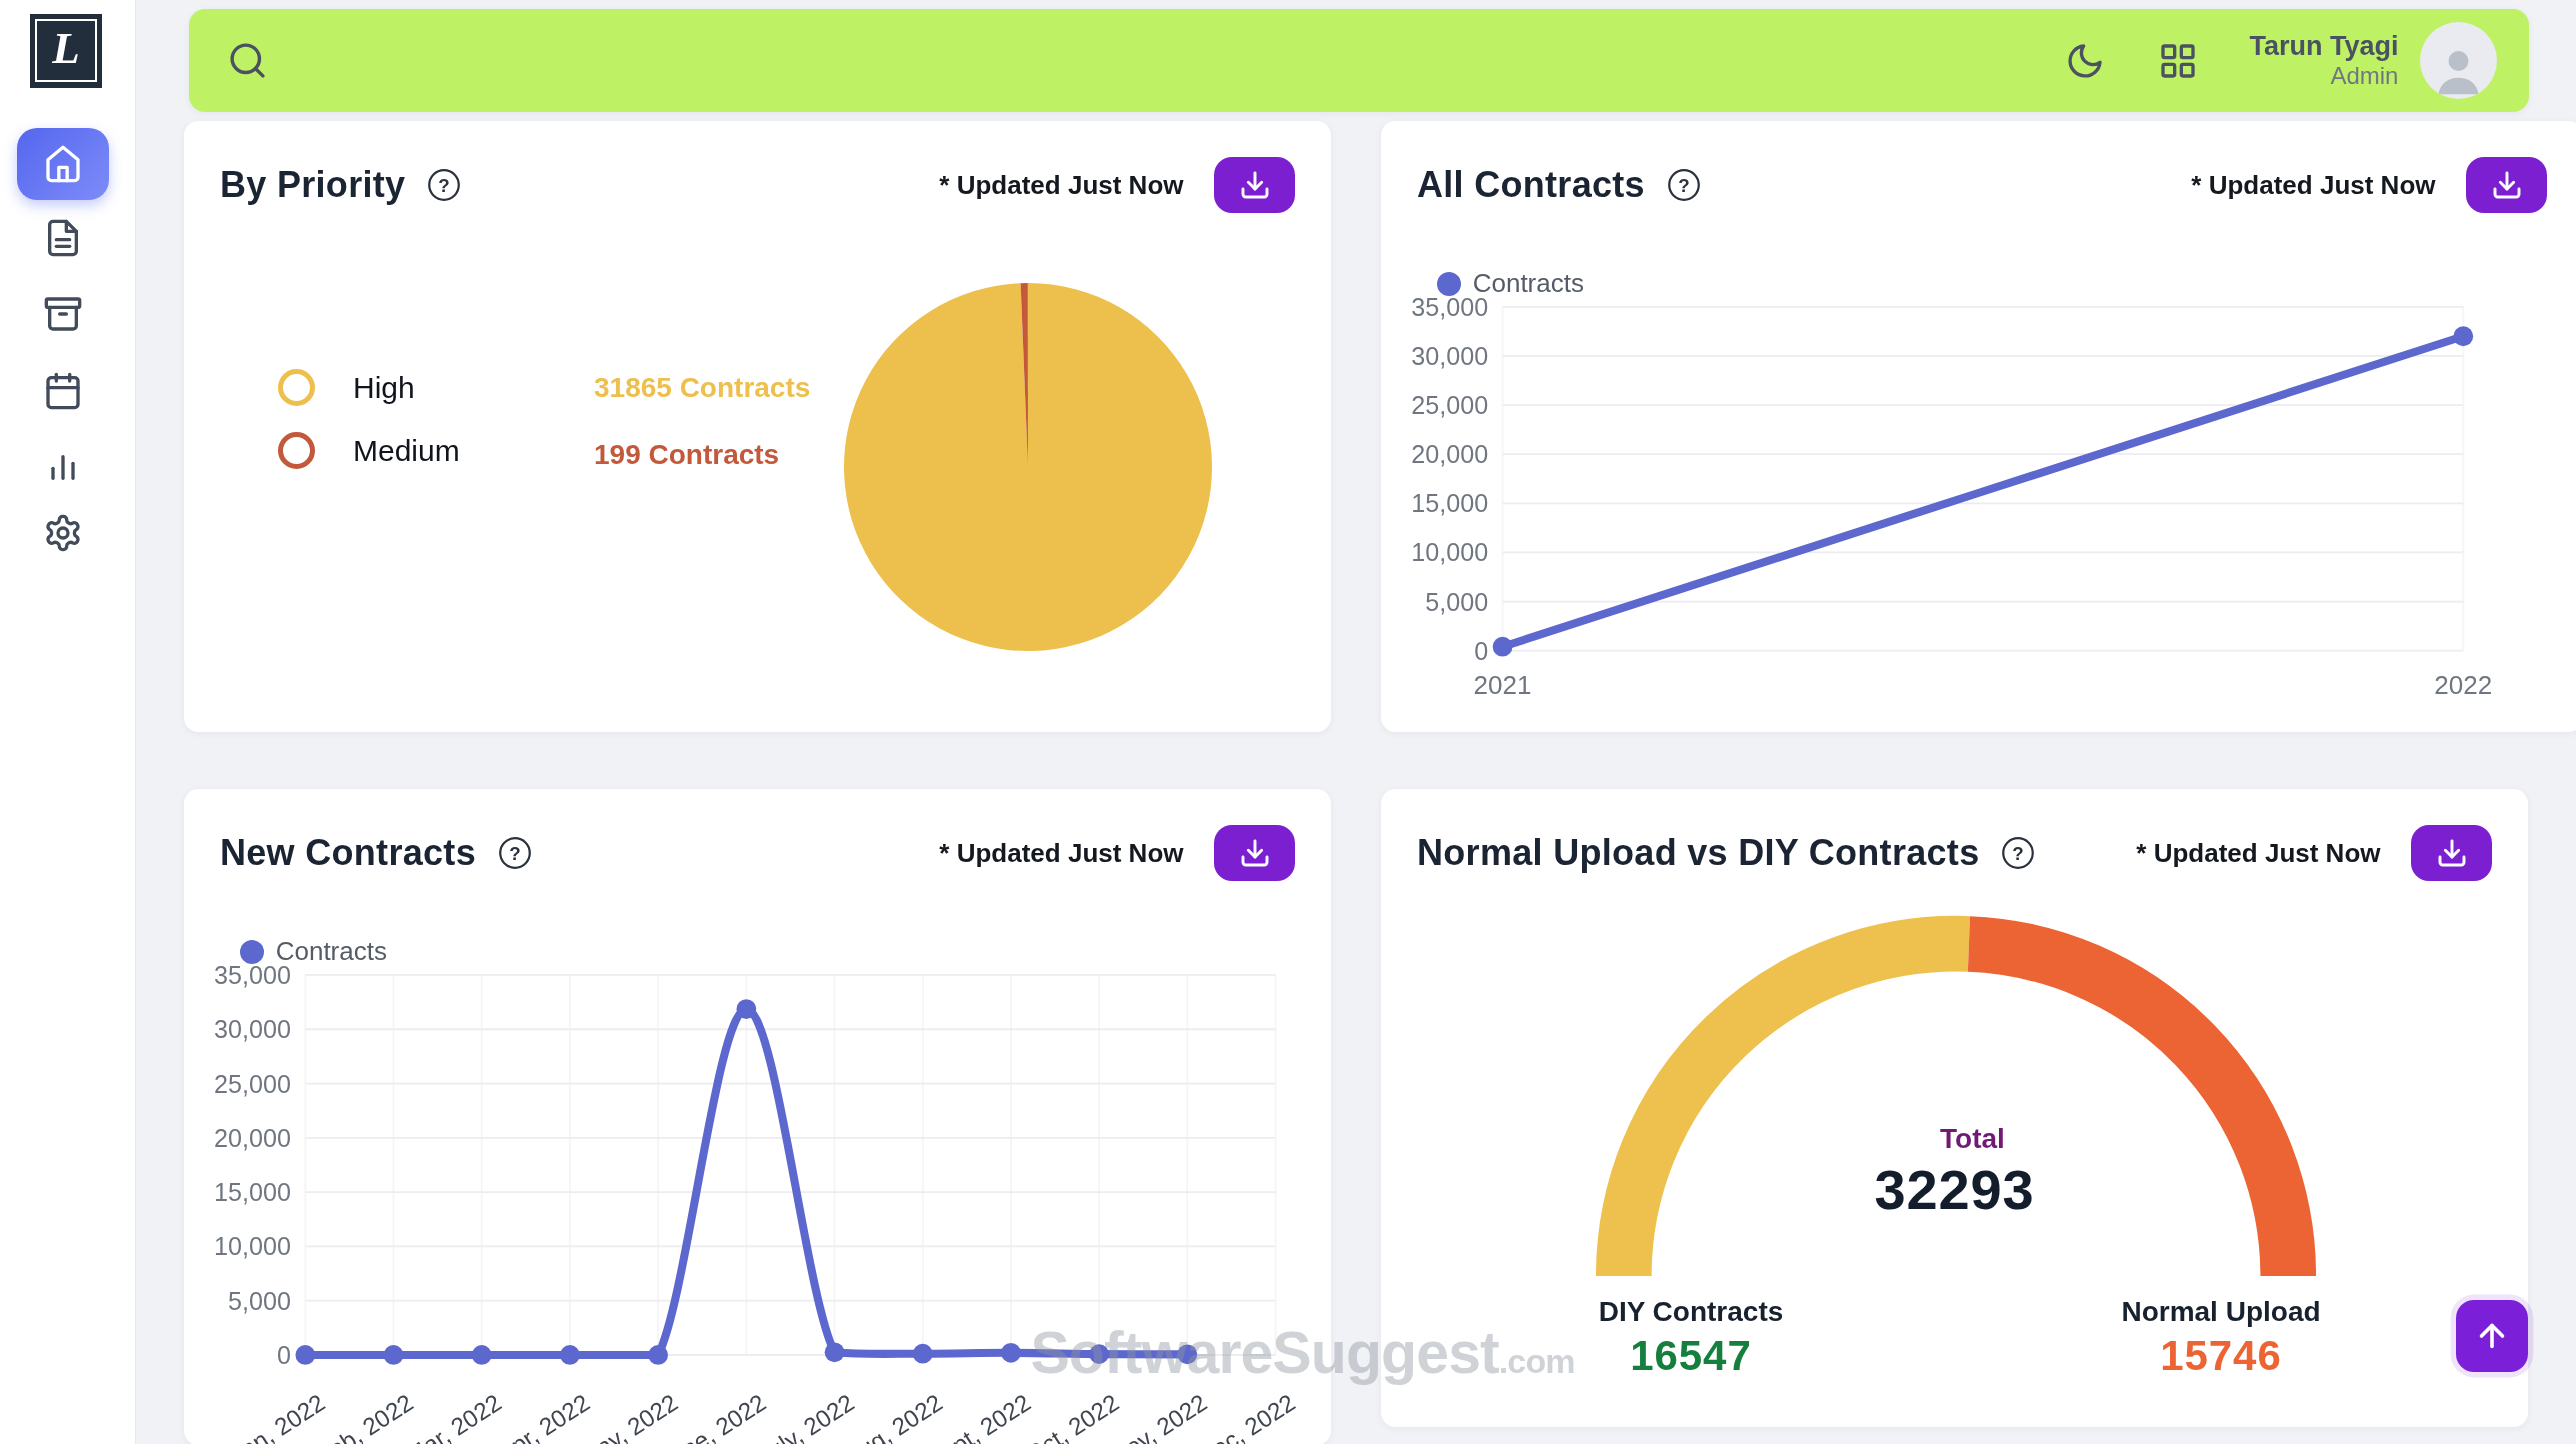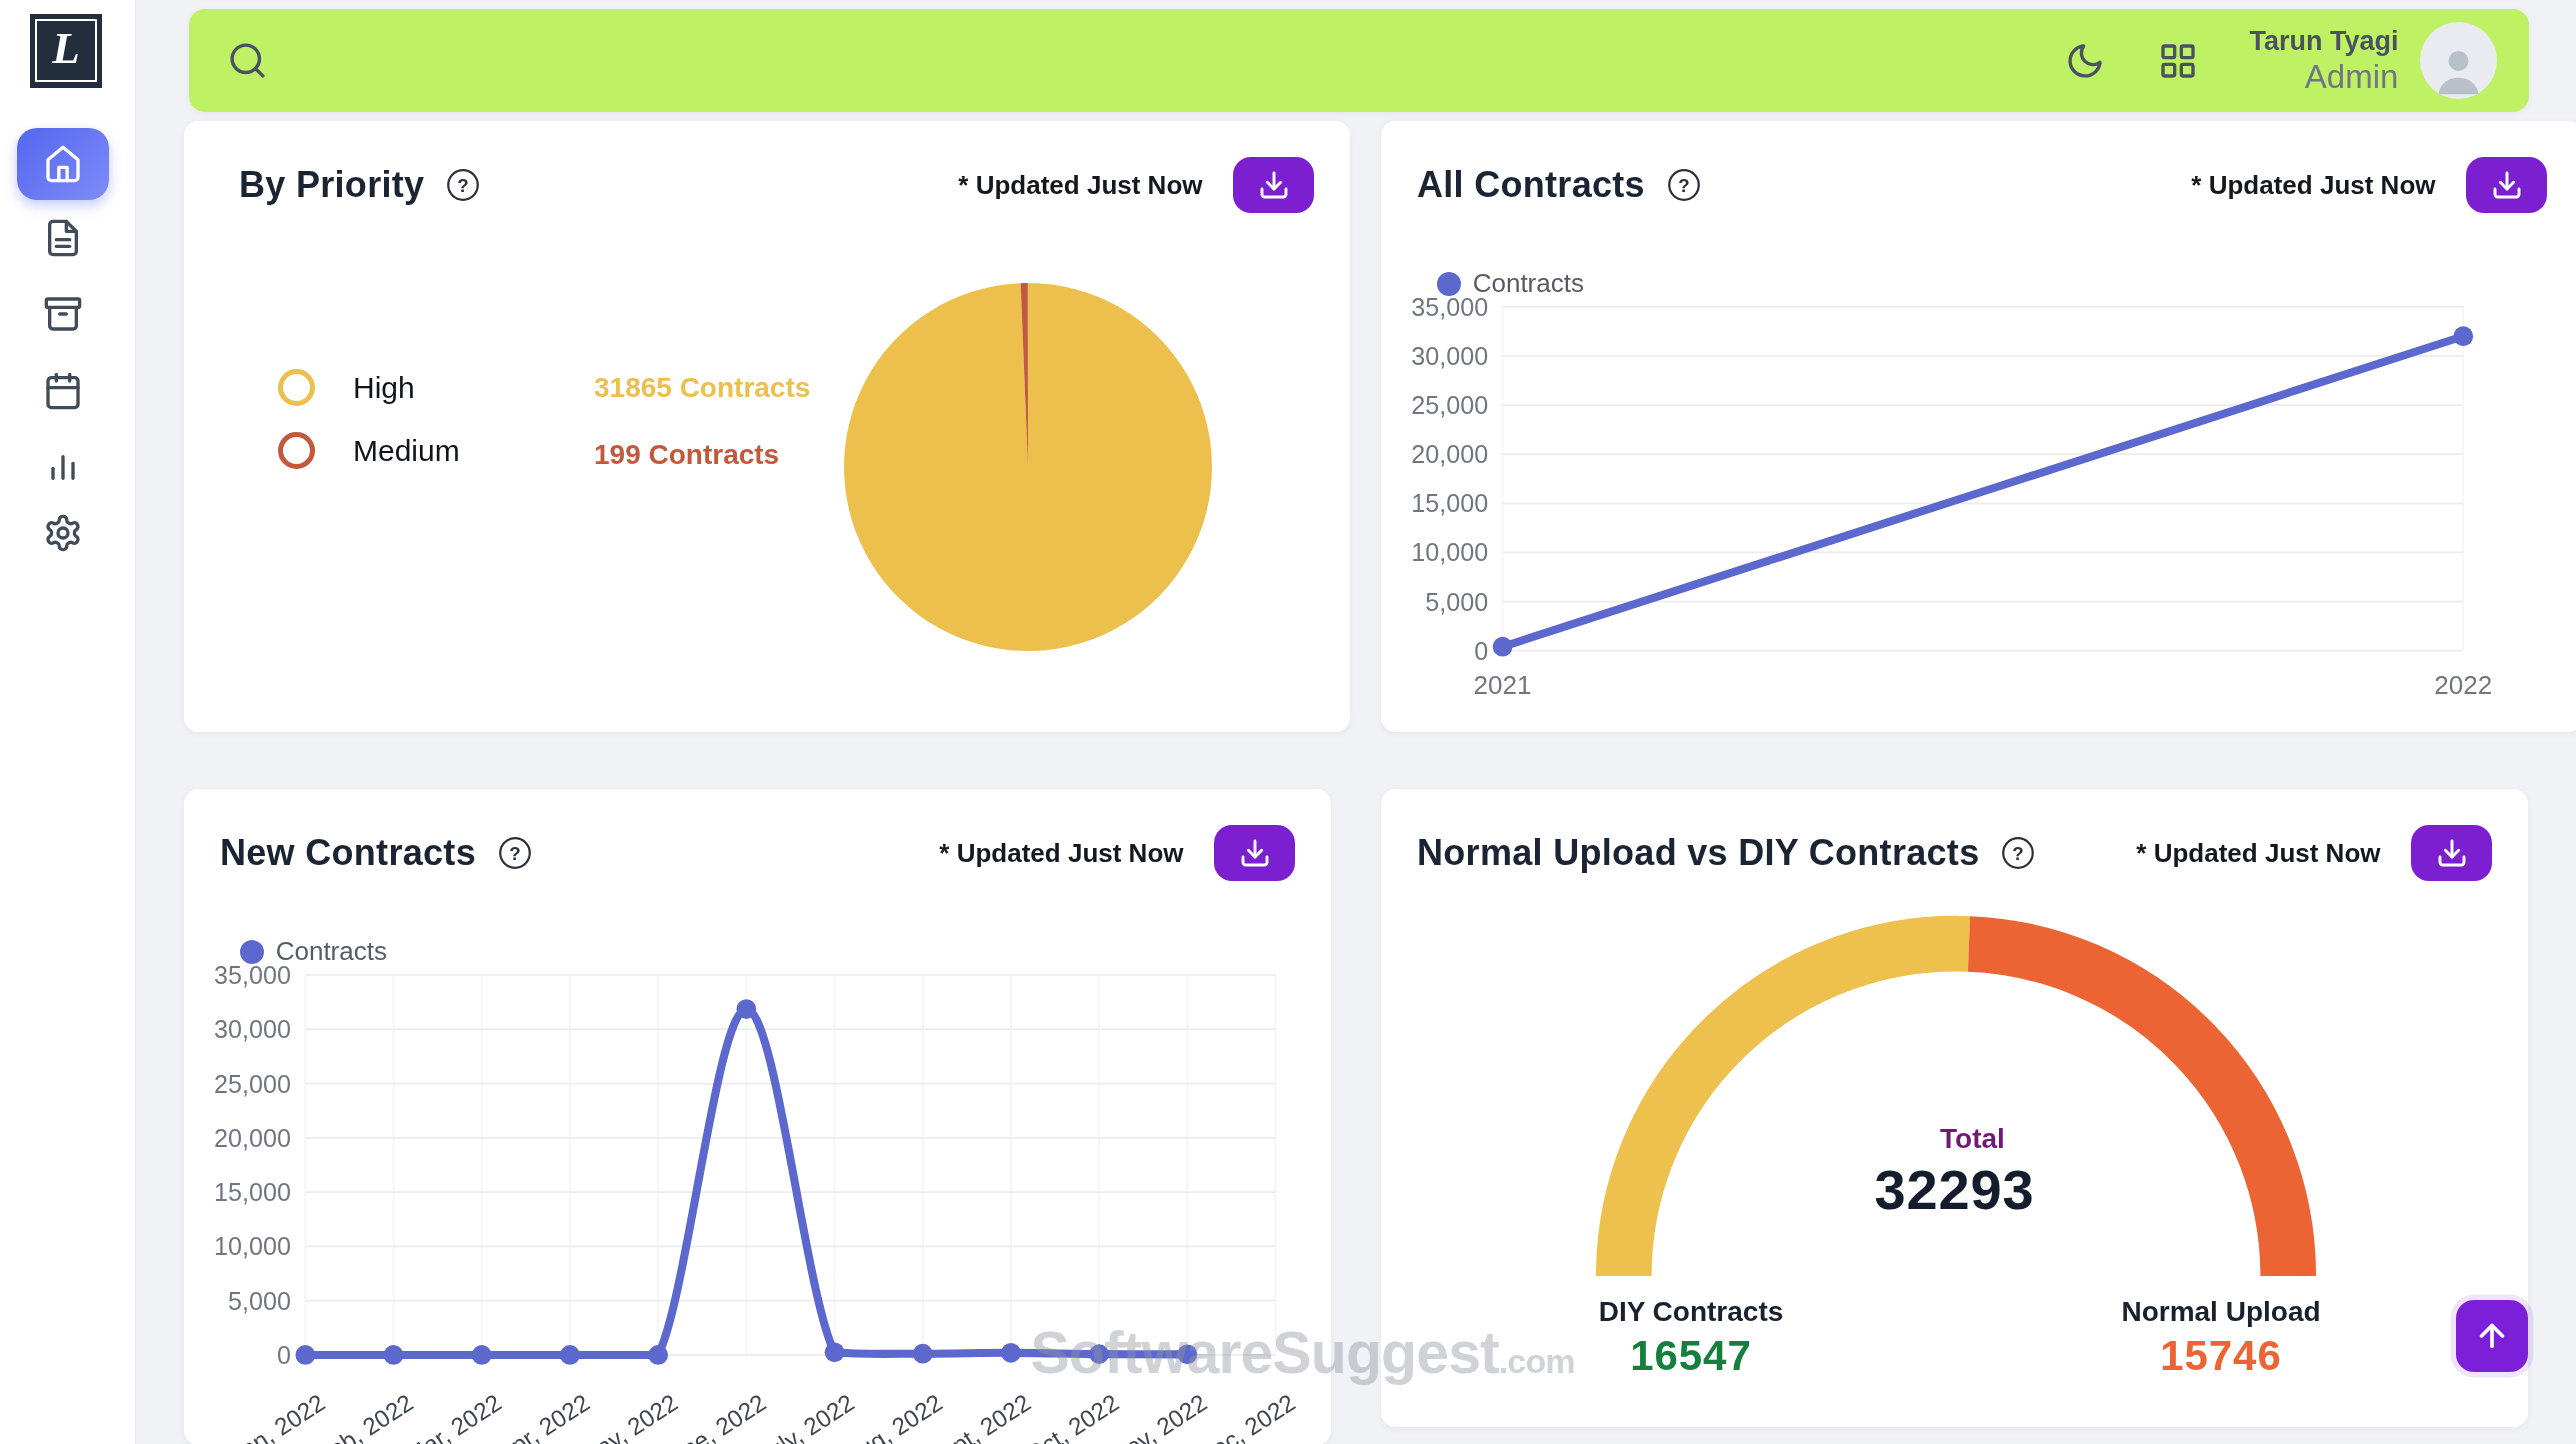--- a/index.html
+++ b/index.html
@@ -21,27 +21,27 @@
   .nav-item svg{width:40px;height:40px;}
 
   
   .topbar{position:absolute;left:189px;top:9px;width:2340px;height:103px;background:#bef264;border-radius:16px;box-shadow:0 1.8px 7.2px rgba(25,30,60,.05);display:flex;align-items:center;z-index:4;}
   .search-btn{margin-left:38px;width:41px;height:41px;color:#4a5160;background:none;border:none;padding:0;cursor:pointer;}
   .topbar-right{margin-left:auto;display:flex;align-items:center;}
   .icon-btn{width:43px;height:43px;color:#4a5160;background:none;border:none;padding:0;cursor:pointer;margin-right:50px;display:flex;align-items:center;justify-content:center;}
   .icon-btn svg{width:40px;height:40px;}
   .user-block{text-align:right;margin-right:21.6px;cursor:pointer;}
   .user-name{font-size:27px;font-weight:700;color:#4a5160;line-height:1.2;}
-  .user-role{font-size:33px;color:#707782;line-height:1.2;}
+  .user-role{font-size:24px;color:#707782;line-height:1.2;}
   .avatar{width:77px;height:77px;border-radius:50%;background:#e9ebf0;margin-right:32px;display:flex;align-items:flex-end;justify-content:center;overflow:hidden;cursor:pointer;}
   .avatar svg{width:57px;height:57px;}
 
   
   .card{position:absolute;background:#ffffff;border-radius:14.4px;box-shadow:0 1.8px 7.2px rgba(25,30,60,.05);}
-  #card-priority{left:184px;top:121px;width:1147px;height:611px;padding-left:19px;}
+  #card-priority{left:184px;top:121px;width:1147px;height:611px;}
   #card-all{left:1381px;top:121px;width:1202px;height:611px;}
   #card-new{left:184px;top:789px;width:1147px;height:656px;overflow:hidden;}
   #card-gauge{left:1381px;top:789px;width:1147px;height:638px;}
 
   .card-head{display:flex;align-items:center;padding:36px 36px 0 36px;}
   .card-title{font-size:36px;font-weight:700;color:#1b2433;letter-spacing:0.3px;}
   .help{margin-left:21.6px;width:34px;height:34px;background:none;border:none;padding:0;cursor:pointer;flex:none;}
   .spacer{flex:1;}
   .updated{font-size:26px;font-weight:600;color:#14181f;margin-right:30.5px;white-space:nowrap;}
   .dl-btn{width:81px;height:56px;border-radius:18px;background:#7b1fd0;border:none;display:flex;align-items:center;justify-content:center;cursor:pointer;flex:none;}

